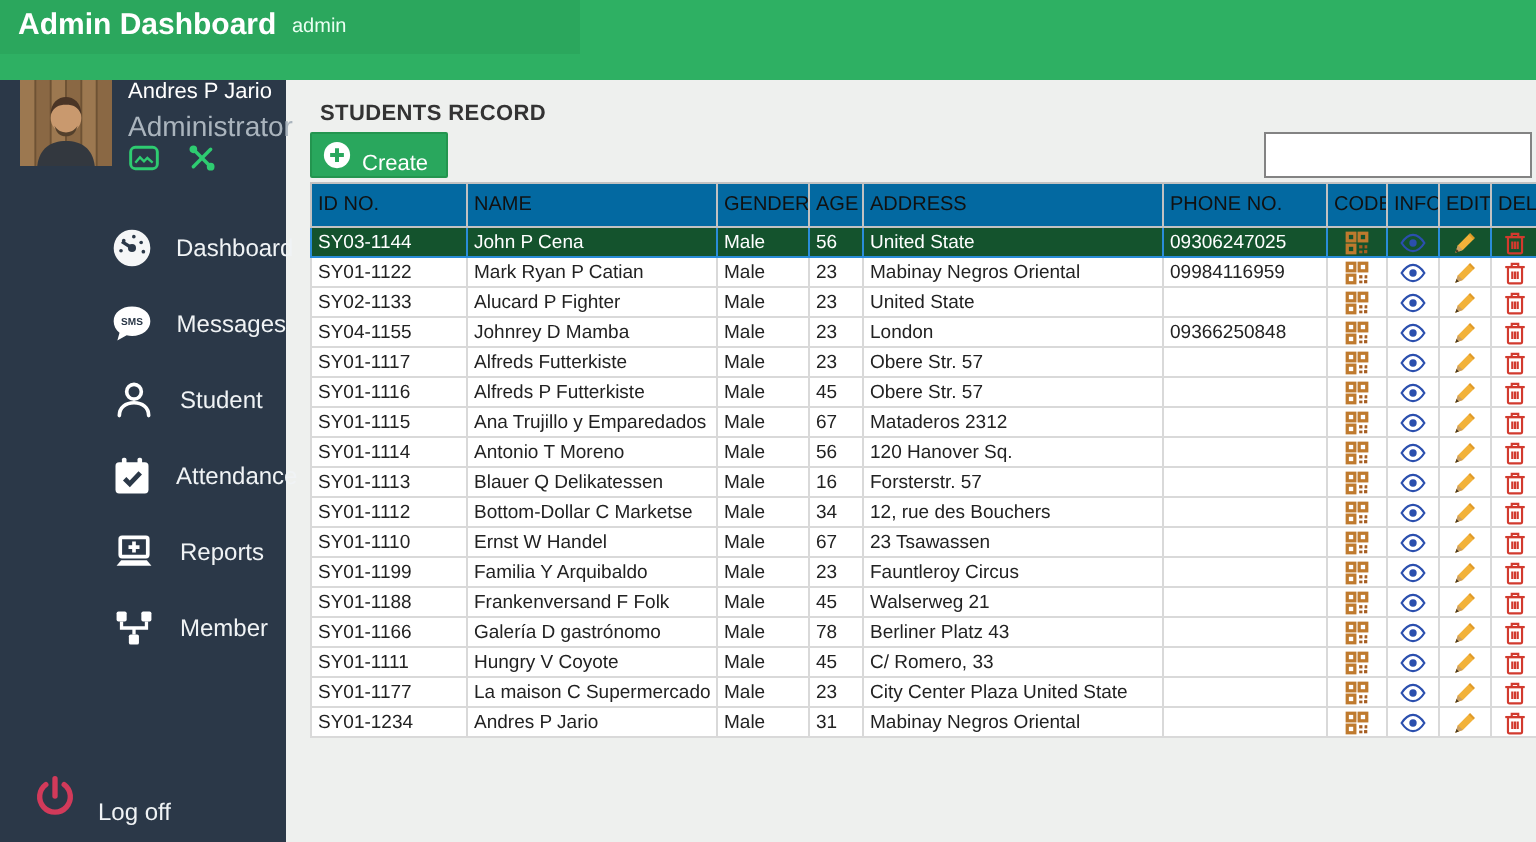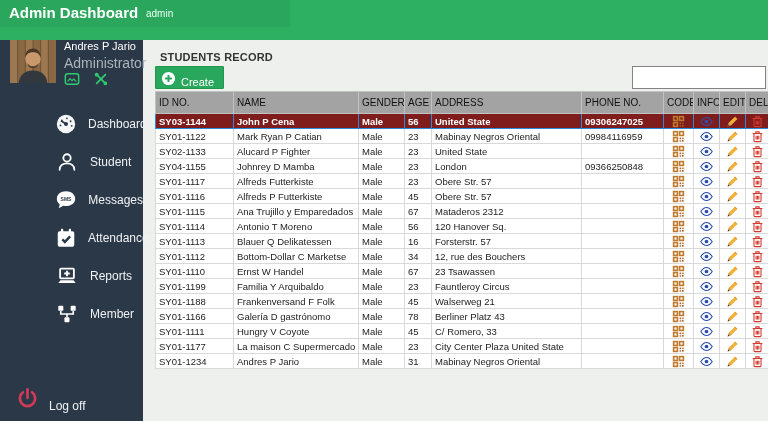--- a/index.html
+++ b/index.html
@@ -28,25 +28,25 @@
   .logoff { position:absolute; bottom:8px; left:0; width:143px; display:flex; align-items:flex-end; gap:10px; padding-left:16px; font-size:12px; color:#f0f3f5; cursor:pointer; }
 
   
   .main { position:absolute; top:27px; left:143px; width:625px; height:326px; }
   .section-title { position:absolute; left:17px; top:24px; font-size:11px; font-weight:bold; color:#333; letter-spacing:.2px; }
   .create-btn { position:absolute; left:12px; top:39px; height:23px; background:#29a75d; border:1px solid #23954f; color:#fff; font-size:11px; display:flex; align-items:flex-end; gap:5px; padding:0 9px 0 5px; cursor:pointer; border-radius:1px; }
   .search-input { position:absolute; left:489px; top:39px; width:134px; height:23px; border:1px solid #838383; background:#fff; font-size:11px; padding:0 4px; font-family:"Liberation Sans", sans-serif; }
 
   .table-wrap { position:absolute; left:12px; top:64px; width:613px; overflow:hidden; }
   table { border-collapse:collapse; table-layout:fixed; width:613px; background:#fff; }
-  th { height:22px; background:#a3a3a3; border:1px solid #c2c2c2; font-weight:normal; text-align:left; padding:0 3px; font-size:10px; color:#111; white-space:nowrap; overflow:hidden; cursor:pointer; }
+  th { height:22px; background:#0369a1; border:1px solid #c2c2c2; font-weight:normal; text-align:left; padding:0 3px; font-size:10px; color:#111; white-space:nowrap; overflow:hidden; cursor:pointer; }
   td { height:15px; border:1px solid #d9d9d9; padding:0 3px; font-size:9.5px; color:#222; white-space:nowrap; overflow:hidden; }
   td.icon-cell { text-align:center; padding:0; cursor:pointer; }
   td svg { vertical-align:middle; }
-  tr.selected td { background:#7f1d1d; color:#fff; border-color:#2a8cd8;font-weight:bold; }
+  tr.selected td { background:#14532d; color:#fff; border-color:#2a8cd8; }
 </style>
 </head>
 <body>
 
 <div class="topbar">
   <div class="topbar-shade"></div>
   <div class="app-title">Admin Dashboard</div>
   <div class="app-sub">admin</div>
 </div>
 
@@ -104,35 +104,35 @@
               <circle cx="13" cy="5.8" r="1"></circle>
               <circle cx="17" cy="9" r="1"></circle>
               <circle cx="18.2" cy="14" r="1"></circle>
             </g>
         </svg>
       </span>
       <span>Dashboard</span>
     </div>
     <div class="menu-item">
       <span class="ic">
+        <svg width="22" height="22" viewBox="0 0 24 24">
+          <path d="M12 2.5c5.8 0 10 3.4 10 8 0 4.6-4.2 8-10 8-1 0-2-.1-2.9-.3L4 21l1.2-4.2C3.2 15.2 2 13 2 10.5c0-4.6 4.2-8 10-8z" fill="#fff"></path>
+          <text x="12" y="12.8" text-anchor="middle" font-size="5.5" font-weight="bold" fill="#2b3848">SMS</text>
+        </svg>
+      </span>
+      <span>Messages</span>
+    </div>
+    <div class="menu-item">
+      <span class="ic">
         <svg width="22" height="22" viewBox="0 0 24 24" fill="none" stroke="#fff" stroke-width="2">
           <circle cx="12" cy="7.5" r="4"></circle>
           <path d="M4 20.5c0-4.5 3.5-7 8-7s8 2.5 8 7" stroke-linecap="round"></path>
         </svg>
       </span>
       <span>Student</span>
-    </div>
-    <div class="menu-item">
-      <span class="ic">
-        <svg width="22" height="22" viewBox="0 0 24 24">
-          <path d="M12 2.5c5.8 0 10 3.4 10 8 0 4.6-4.2 8-10 8-1 0-2-.1-2.9-.3L4 21l1.2-4.2C3.2 15.2 2 13 2 10.5c0-4.6 4.2-8 10-8z" fill="#fff"></path>
-          <text x="12" y="12.8" text-anchor="middle" font-size="5.5" font-weight="bold" fill="#2b3848">SMS</text>
-        </svg>
-      </span>
-      <span>Messages</span>
     </div>
     <div class="menu-item">
       <span class="ic">
         <svg width="22" height="22" viewBox="0 0 24 24">
           <rect x="3" y="4.5" width="18" height="17" rx="2" fill="#fff"></rect>
           <rect x="6.5" y="2" width="2.5" height="4" rx="1" fill="#fff"></rect>
           <rect x="15" y="2" width="2.5" height="4" rx="1" fill="#fff"></rect>
           <path d="M8 13.5l2.8 2.8 5.7-6" stroke="#2b3848" stroke-width="2.6" fill="none"></path>
         </svg>
       </span>

